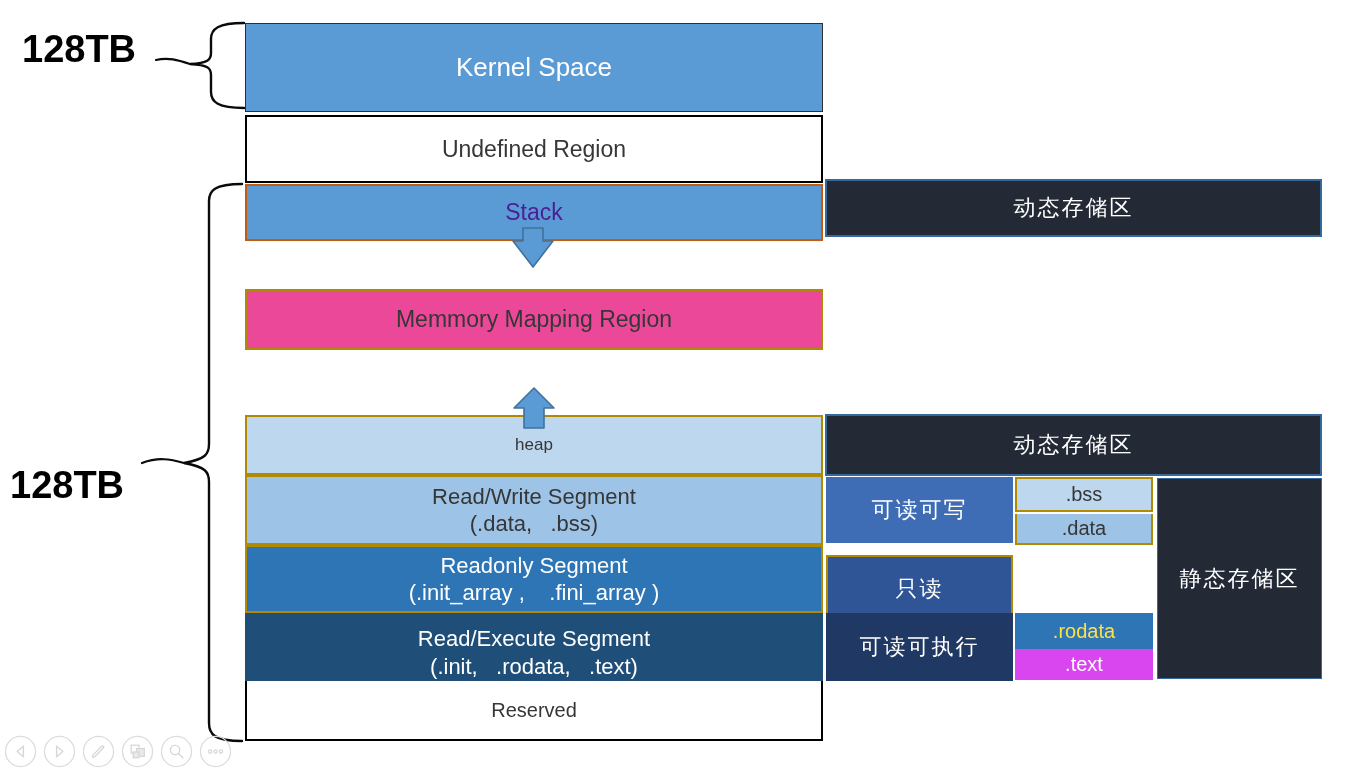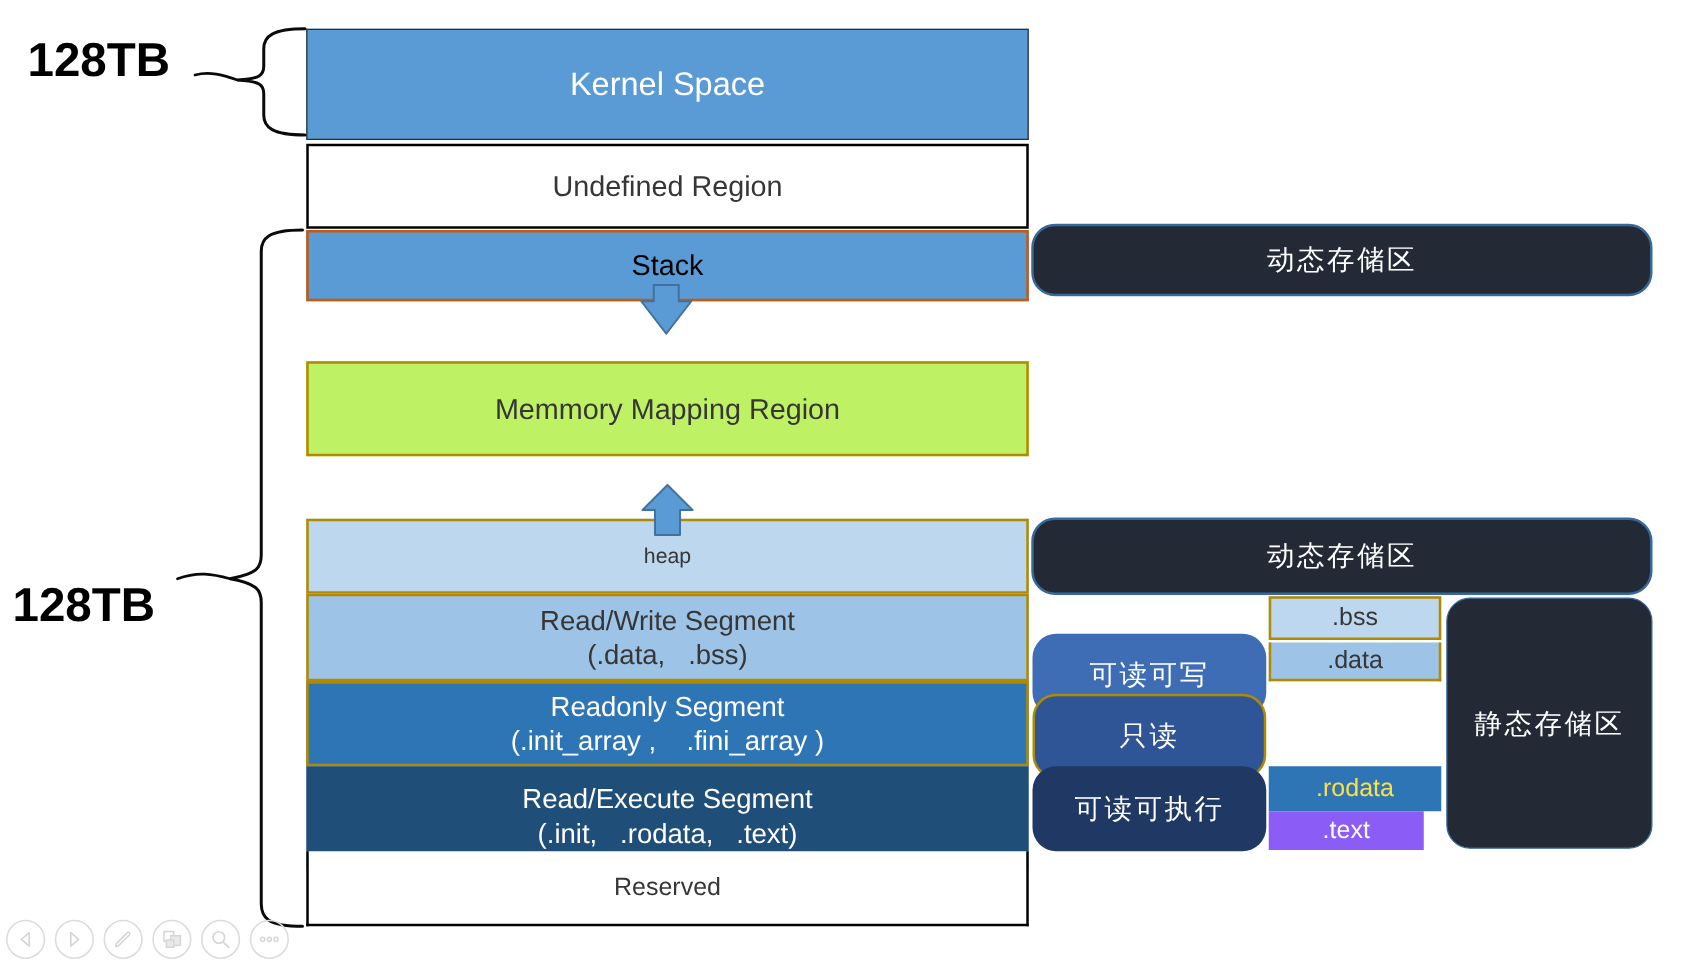--- a/index.html
+++ b/index.html
@@ -4,38 +4,38 @@
 <style>
   html,body{margin:0;padding:0;background:#fff;}
   .canvas{position:relative;width:1366px;height:768px;background:#ffffff;overflow:hidden;
           font-family:"Liberation Sans",sans-serif;}
   .box{position:absolute;box-sizing:border-box;display:flex;flex-direction:column;
        align-items:center;justify-content:center;text-align:center;line-height:1.25;}
   .box .sub{white-space:pre;}
   
   #kernel   {left:245px;top:23px;  width:578px;height:89px; background:#5B9BD5;border:1px solid #2f2f2f;color:#fff;font-size:26px;}
   #undef    {left:245px;top:115px; width:578px;height:68px; background:#fff;   border:2px solid #000;   color:#363636;font-size:23px;}
-  #stack    {left:245px;top:184px; width:578px;height:57px; background:#5B9BD5;border:2px solid #C55A11;color:#000000;font-size:23px;}
-  #memmap   {left:245px;top:289px; width:578px;height:76px; background:#bef264;border:2px solid #B08A00;color:#363636;font-size:23px;}
+  #stack    {left:245px;top:184px; width:578px;height:57px; background:#5B9BD5;border:2px solid #C55A11;color:#4c1d95;font-size:23px;}
+  #memmap   {left:245px;top:289px; width:578px;height:61px; background:#ec4899;border:2px solid #B08A00;color:#363636;font-size:23px;}
   #heap     {left:245px;top:415px; width:578px;height:60px; background:#BDD7EE;border:2px solid #B08A00;color:#363636;font-size:17px;}
   #rw       {left:245px;top:475px; width:578px;height:70px; background:#9DC3E6;border:2px solid #B08A00;color:#363636;font-size:22px;}
   #ro       {left:245px;top:545px; width:578px;height:68px; background:#2E75B6;border:2px solid #B08A00;color:#fff;font-size:22px;}
   #rx       {left:245px;top:613px; width:578px;height:81px; background:#1F4E79;border-bottom:2px solid #8F8F00;color:#fff;font-size:22px;}
   #reserved {left:245px;top:681px; width:578px;height:60px; background:#fff;border:2px solid #000;border-top:none;color:#363636;font-size:20px;}
   
-  .zh{letter-spacing:2px;border-radius:19px;}
+  .zh{letter-spacing:2px;}
   #dyn1   {left:825px;top:179px;width:497px;height:58px; background:#232A36;border:2px solid #35689B;color:#fff;font-size:22px;}
   #dyn2   {left:825px;top:414px;width:497px;height:62px; background:#232A36;border:2px solid #35689B;color:#fff;font-size:22px;}
-  #permrw {left:826px;top:477px;width:187px;height:66px; background:#3E6DB5;color:#fff;font-size:22px;margin-top:30px;}
+  #permrw {left:826px;top:477px;width:187px;height:66px; background:#3E6DB5;color:#fff;font-size:22px;}
   #permro {left:826px;top:545px;width:187px;height:68px; background:#2F5597;border:2px solid #B08A00;color:#fff;font-size:22px;margin-top:10px;}
   #permrx {left:826px;top:613px;width:187px;height:68px; background:#1F3864;color:#fff;font-size:22px;}
   #bss    {left:1015px;top:477px;width:138px;height:35px;background:#BDD7EE;border:2px solid #B08A00;color:#363636;font-size:20px;}
   #data   {left:1015px;top:514px;width:138px;height:31px;background:#9DC3E6;border:2px solid #B08A00;border-top:none;color:#363636;font-size:20px;}
   #rodata {left:1015px;top:613px;width:138px;height:36px;background:#2E75B6;color:#fde047;font-size:20px;}
-  #sectext{left:1015px;top:649px;width:124px;height:31px;background:#8b5cf6;color:#fff;font-size:20px;}
+  #sectext{left:1015px;top:649px;width:138px;height:31px;background:#d946ef;color:#fff;font-size:20px;}
   #static {left:1157px;top:478px;width:165px;height:201px;background:#232A36;border:1px solid #35689B;color:#fff;font-size:22px;}
   
   .size-label{position:absolute;font-weight:700;color:#000;font-size:38px;letter-spacing:0px;}
   #lbl-top{left:22px;top:28px;}
   #lbl-bottom{left:10px;top:464px;}
   
   .overlay{position:absolute;left:0;top:0;width:1366px;height:768px;pointer-events:none;z-index:5;}
   
   .toolbar{position:absolute;left:4px;top:735px;display:flex;gap:6px;z-index:6;}
   .tool-btn{width:33px;height:33px;padding:0;border:none;background:transparent;cursor:pointer;}

